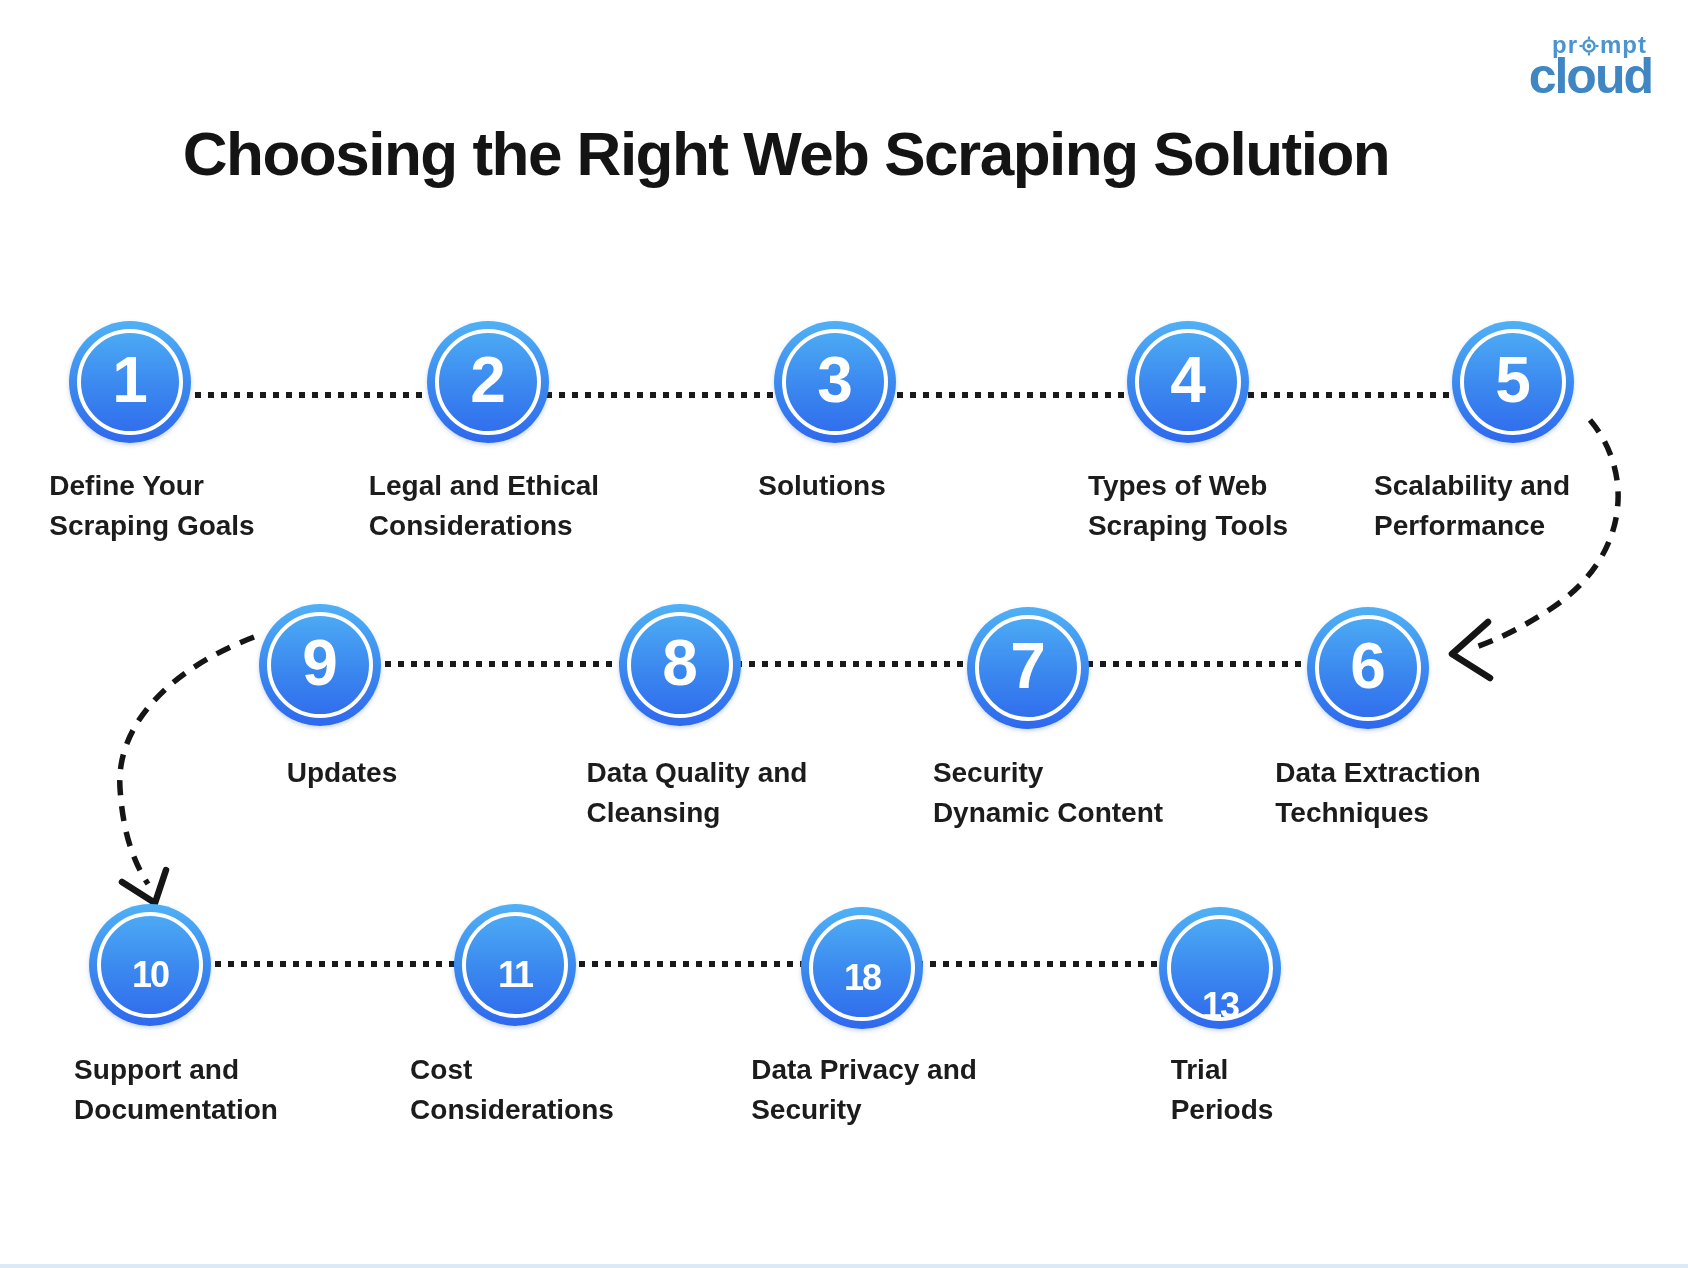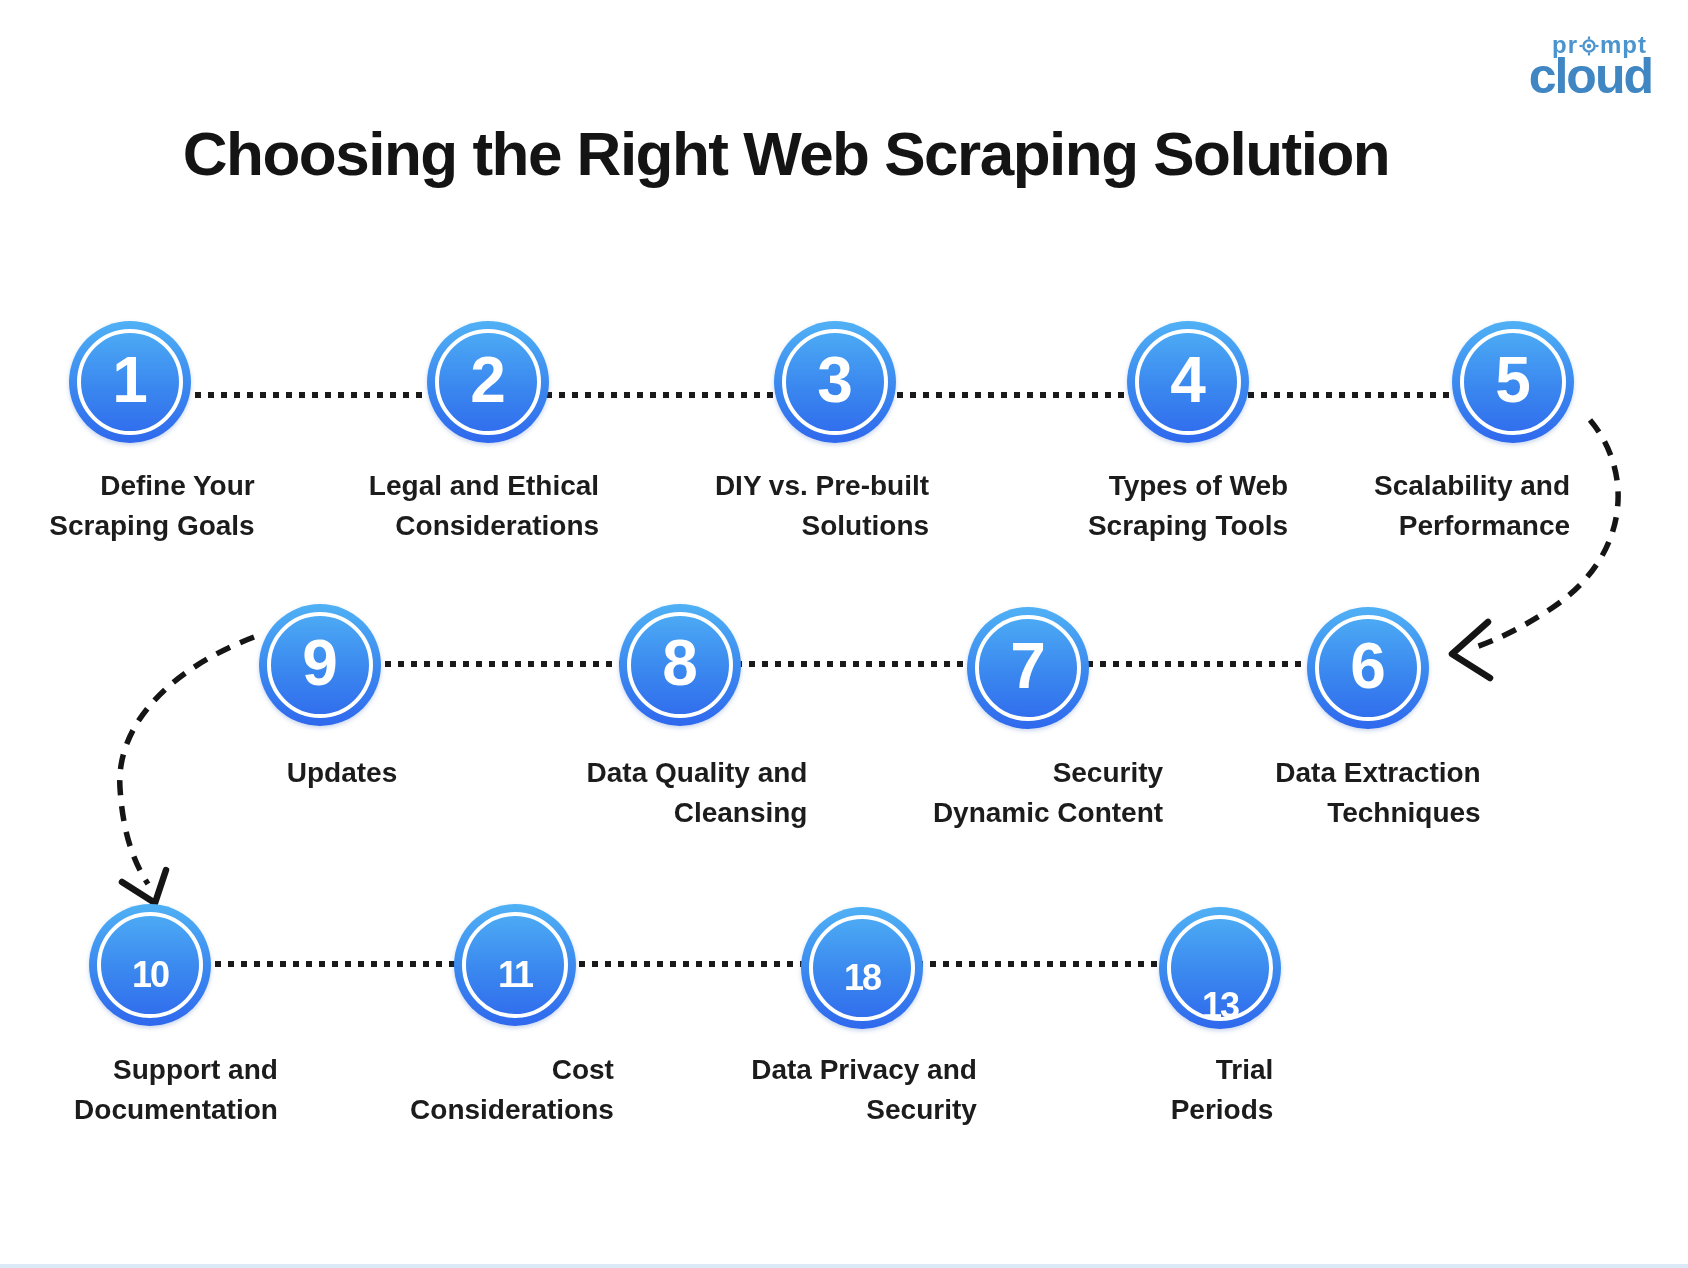--- a/index.html
+++ b/index.html
@@ -47,21 +47,21 @@
     background:linear-gradient(180deg,#50b1f5 0%, #3a87ef 55%, #2f68ed 100%);
     display:flex; align-items:center; justify-content:center;
     box-shadow:0 2px 4px rgba(40,90,180,0.25);
   }
   .circle::before{
     content:""; position:absolute; inset:8px; border:4px solid #ffffff; border-radius:50%;
   }
   .num{color:#ffffff; font-size:64px; font-weight:800; position:relative; top:-2px;}
   .dbl .num{font-size:36px; letter-spacing:-2px;margin-top:24px;}
   .label{
-    position:absolute; transform:translateX(-50%); text-align:right; z-index:3;
+    position:absolute; transform:translateX(-50%); text-align:left; z-index:3;
     font-size:28px; font-weight:700; color:#1c1c1c; line-height:40px; white-space:nowrap;
   }
 
   
   #s1  .circle{left:130px;  top:382px;} #s1  .label{left:152px;  top:466px;}
   #s2  .circle{left:488px;  top:382px;} #s2  .label{left:484px;  top:466px;}
   #s3  .circle{left:835px;  top:382px;} #s3  .label{left:822px;  top:466px;}
   #s4  .circle{left:1188px; top:382px;} #s4  .label{left:1188px; top:466px;}
   #s5  .circle{left:1513px; top:382px;} #s5  .label{left:1472px; top:466px;}
   #s6  .circle{left:1368px; top:668px;} #s6  .label{left:1378px; top:753px;}
@@ -135,21 +135,20 @@
     <div class="label">
         <div>Legal and Ethical</div>
         <div>Considerations</div>
       </div>
   </div>
   <div class="step" id="s3">
     <div class="circle">
         <span class="num">3</span>
       </div>
     <div class="label">
-        <div>DIY vs. Pre-built</div>
         <div>Solutions</div>
       </div>
   </div>
   <div class="step" id="s4">
     <div class="circle">
         <span class="num">4</span>
       </div>
     <div class="label">
         <div>Types of Web</div>
         <div>Scraping Tools</div>

